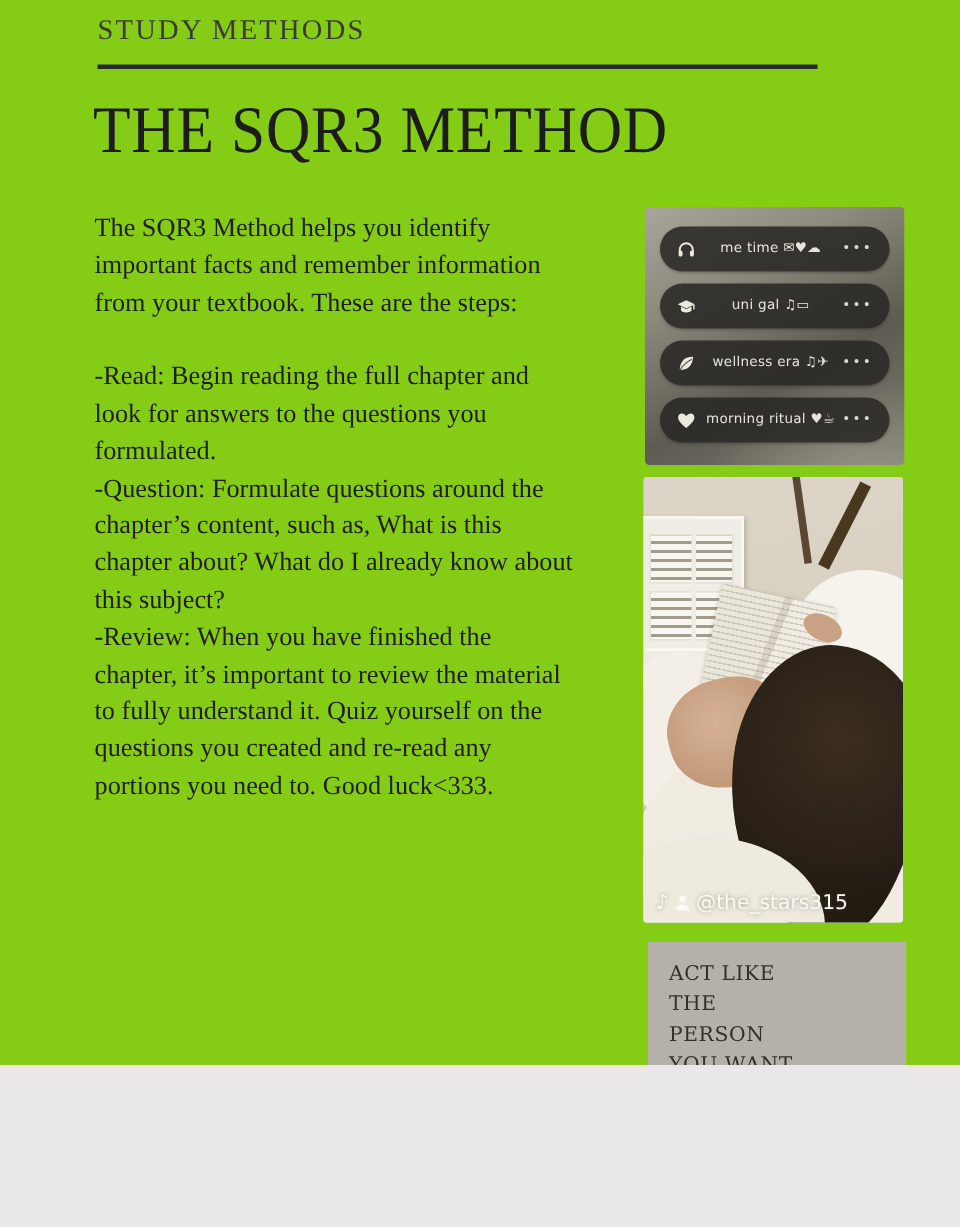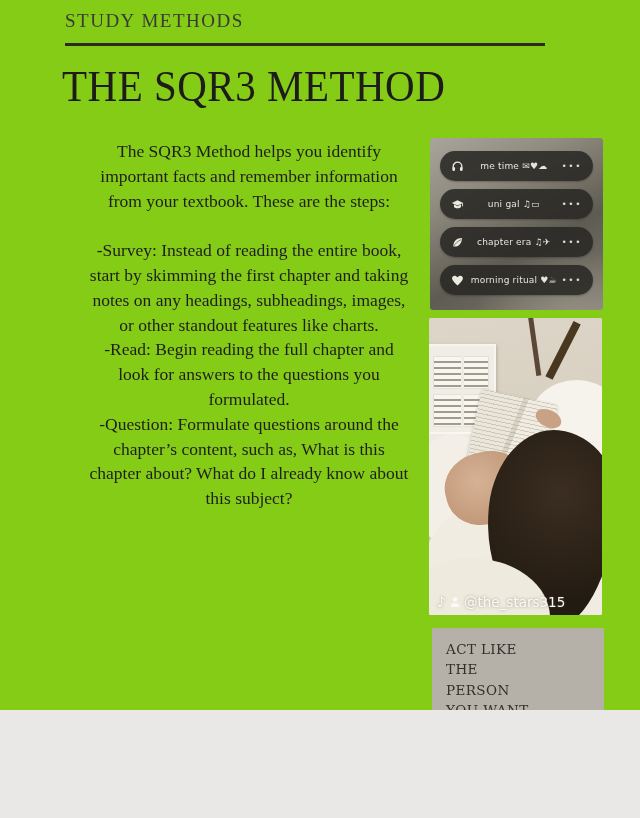--- a/index.html
+++ b/index.html
@@ -19,21 +19,21 @@
     background:#2b2a28;
   }
   .page-title {
     position:absolute; left:62px; top:60px;
     font-size:41px; letter-spacing:.5px; color:#1d1c1b; font-weight:400;
     transform:scale(1,1.08); transform-origin:left top;
   }
   
   .article {
     position:absolute; left:63px; top:139px; width:372px;
-    font-size:17.5px; line-height:24.8px; color:#201e1c;text-align:center;
+    font-size:17.5px; line-height:24.8px; color:#201e1c;
   }
   .article p { white-space:pre-line; }
   .article p.lead { margin-bottom:24.8px; }
   
   .playlist {
     position:absolute; left:430px; top:138px; width:173px; height:172px;
     border-radius:3px; overflow:hidden;
     background:
       radial-gradient(120% 90% at 85% 112%, rgba(160,154,140,.85) 0%, rgba(160,154,140,0) 52%),
       linear-gradient(152deg, #aaa59b 0%, #8f8a7e 28%, #5e5b52 62%, #7d7970 100%);
@@ -126,31 +126,32 @@
 <div class="page">
 
   <div class="kicker">STUDY METHODS</div>
   <div class="rule"></div>
   <h1 class="page-title">THE SQR3 METHOD</h1>
 
   <div class="article">
     <p class="lead">The SQR3 Method helps you identify
 important facts and remember information
 from your textbook. These are the steps:</p>
-    <p>-Survey: Instead of reading the entire book,
-start by skimming the first chapter and taking
-notes on any headings, subheadings, images,
-or other standout features like charts.</p>
     <p>-Read: Begin reading the full chapter and
 look for answers to the questions you
 formulated.</p>
     <p>-Question: Formulate questions around the
 chapter’s content, such as, What is this
 chapter about? What do I already know about
 this subject?</p>
+    <p>-Review: When you have finished the
+chapter, it’s important to review the material
+to fully understand it. Quiz yourself on the
+questions you created and re-read any
+portions you need to. Good luck&lt;333.</p>
   </div>
 
   <div class="playlist">
 
     <div class="pill">
       <span class="pill-icon">
         <svg viewBox="0 0 24 24">
             <path d="M4 15v-3a8 8 0 0 1 16 0v3" fill="none" stroke="#eceade" stroke-width="2.4"></path>
             <rect x="2.6" y="13" width="4.8" height="7.4" rx="2.3" fill="#eceade"></rect>
             <rect x="16.6" y="13" width="4.8" height="7.4" rx="2.3" fill="#eceade"></rect>
@@ -172,21 +173,21 @@
       <span class="pill-more">•••</span>
     </div>
 
     <div class="pill">
       <span class="pill-icon">
         <svg viewBox="0 0 24 24">
             <path d="M20.5 3.5C10 3.5 4.5 9 4 19.5c9.5.8 15.5-4.5 16.5-16Z" fill="#eceade"></path>
             <path d="M4.5 19.5C8 13.5 13 9.5 19 6.5" stroke="#55534a" stroke-width="1.4" fill="none"></path>
           </svg>
       </span>
-      <span class="pill-label">chapter era ♫✈</span>
+      <span class="pill-label">wellness era ♫✈</span>
       <span class="pill-more">•••</span>
     </div>
 
     <div class="pill">
       <span class="pill-icon">
         <svg viewBox="0 0 24 24" fill="#eceade">
             <path d="M12 21C5.4 15.2 2 11.6 2 7.9 2 5.2 4.1 3.2 6.7 3.2c2 0 3.8 1.1 5.3 3 1.5-1.9 3.3-3 5.3-3 2.6 0 4.7 2 4.7 4.7 0 3.7-3.4 7.3-10 13.1Z"></path>
           </svg>
       </span>
       <span class="pill-label">morning ritual ♥☕</span>

